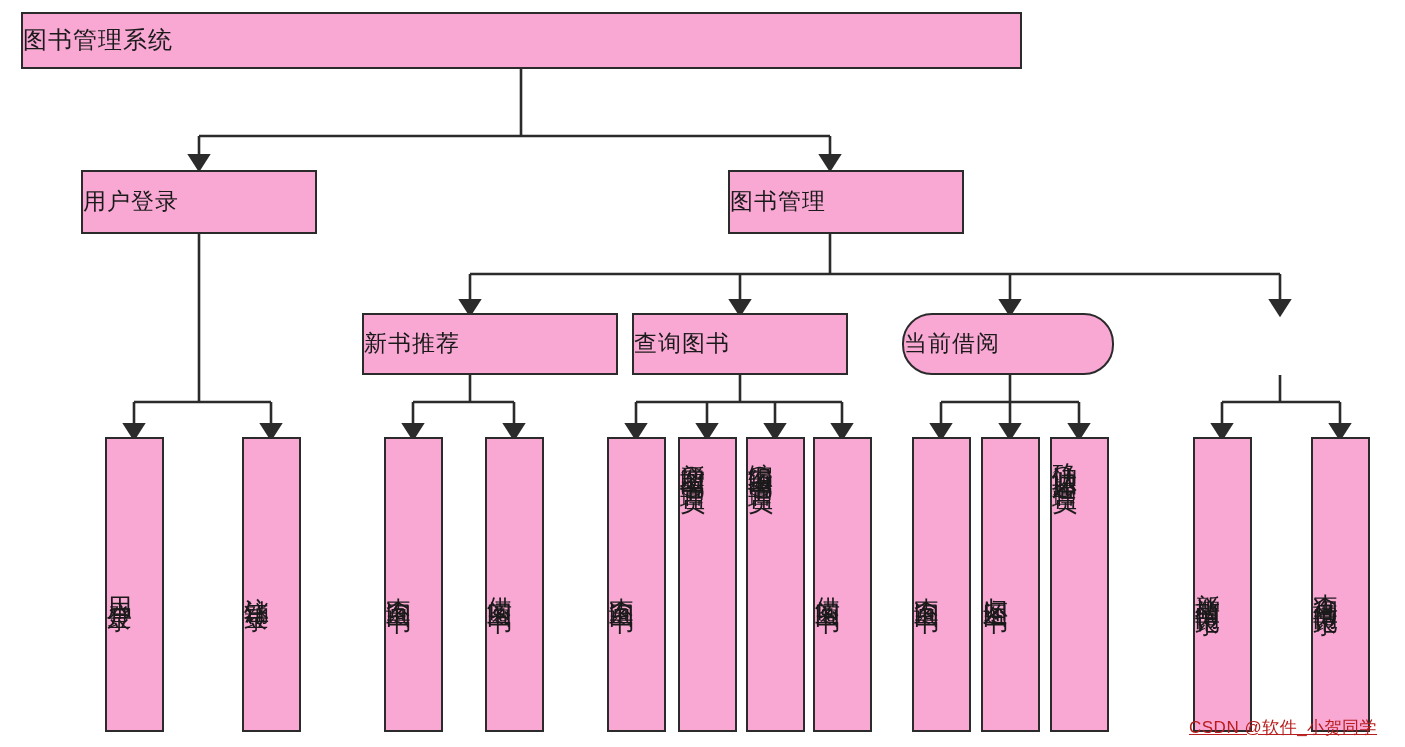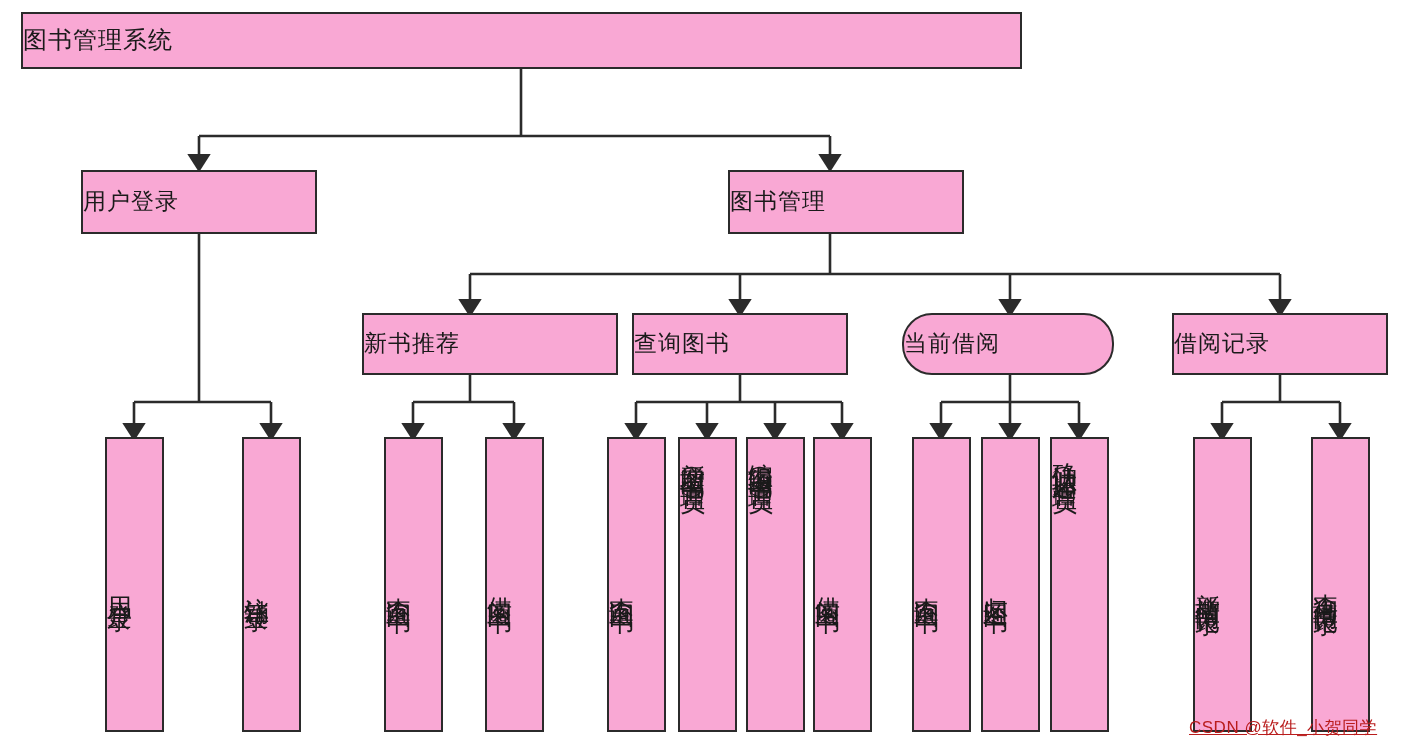--- a/index.html
+++ b/index.html
@@ -149,23 +149,20 @@
 
   <div class="node h" style="left:362px; top:313px; width:256px; height:62px;">
     <span class="label">新书推荐</span>
   </div>
   <div class="node h" style="left:632px; top:313px; width:216px; height:62px;">
     <span class="label">查询图书</span>
   </div>
   <div class="node h" style="left:902px; top:313px; width:212px; height:62px;border-radius:30px;">
     <span class="label">当前借阅</span>
   </div>
-  <div class="node h" style="left:1172px; top:313px; width:216px; height:62px;">
-    <span class="label">借阅记录</span>
-  </div>
 
   <div class="node v center" style="left:105px; top:437px; width:59px; height:295px;">
     <span class="label">用户登录</span>
   </div>
   <div class="node v center" style="left:242px; top:437px; width:59px; height:295px;">
     <span class="label">注销登录</span>
   </div>
 
   <div class="node v center" style="left:384px; top:437px; width:59px; height:295px;">
     <span class="label">查询图书</span>

